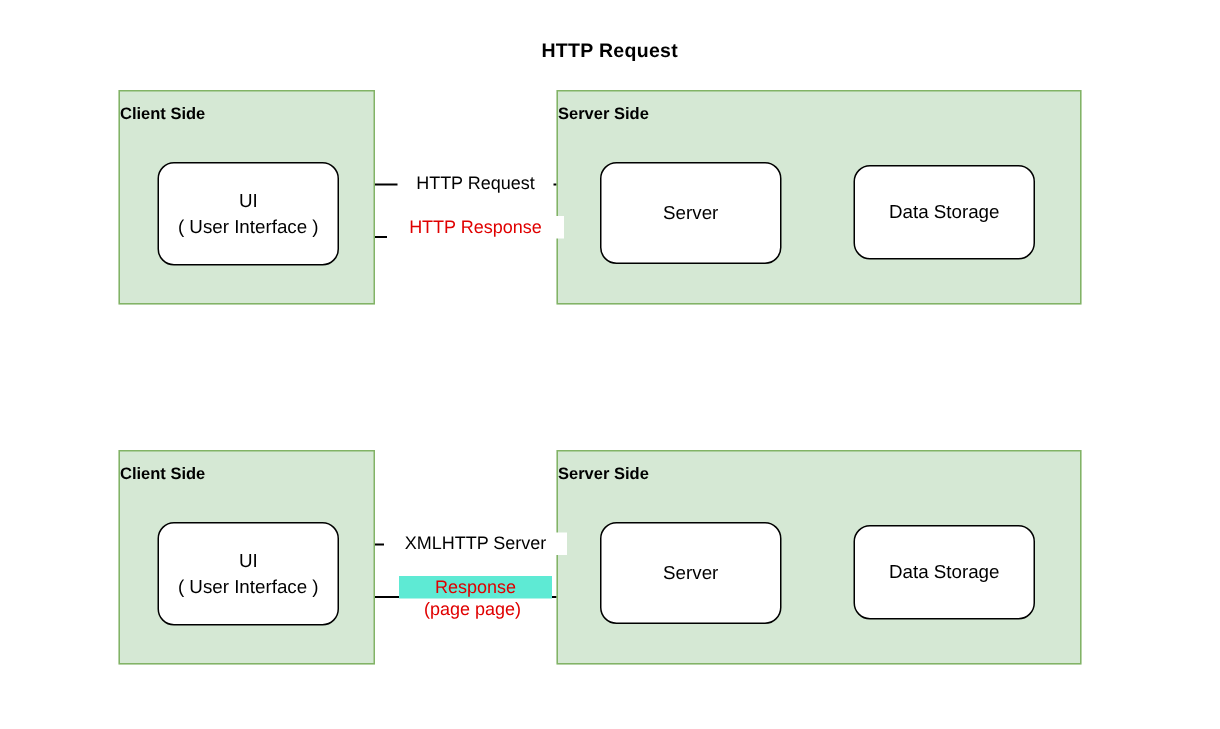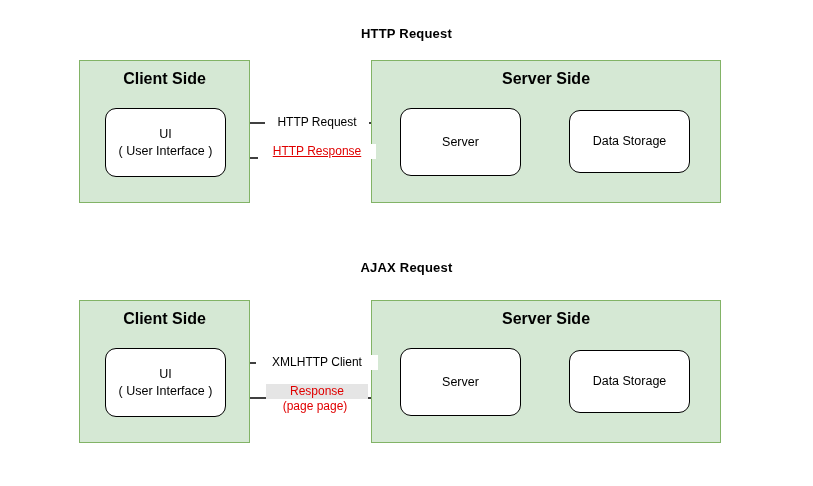--- a/index.html
+++ b/index.html
@@ -32,22 +32,21 @@
   .panel {
     position: absolute;
     background: #d5e8d4;
     border: 1px solid #82b366;
     box-sizing: border-box;
   }
   .panel-title {
     position: absolute;
     left: 0;
     right: 0;
-    text-align: center;
-    font-size: 16px;
+    font-size: 11px;
     font-weight: bold;
     color: #000000;
     white-space: nowrap;
   }
   .node {
     position: absolute;
     background: #ffffff;
     border: 1.3px solid #000000;
     border-radius: 11px;
     box-sizing: border-box;
@@ -132,23 +131,22 @@
   <div class="node" style="left:400px; top:108px; width:121px; height:68px;">
     <div class="node-line">Server</div>
   </div>
 
   <div class="node" style="left:569px; top:110px; width:121px; height:63px;">
     <div class="node-line">Data Storage</div>
   </div>
 
   <div class="edge-label boxed" style="left:265px; top:115px; width:100px; background:#ffffff;">HTTP Request</div>
 
-  <div class="edge-label red boxed" style="left:258px; top:144px; width:114px; background:#ffffff;text-decoration:underline;">HTTP Response</div>
+  <div class="edge-label red boxed" style="left:258px; top:144px; width:114px; background:#ffffff;">HTTP Response</div>
 
-  <div class="section-title" style="left:0; top:260px; width:813px;">AJAX Request</div>
 
   <div class="panel" style="left:79px; top:300px; width:171px; height:143px;">
     <div class="panel-title" style="top:9px;">Client Side</div>
   </div>
 
   <div class="panel" style="left:371px; top:300px; width:350px; height:143px;">
     <div class="panel-title" style="top:9px;">Server Side</div>
   </div>
 
   <div class="node" style="left:105px; top:348px; width:121px; height:69px;">
@@ -157,18 +155,18 @@
   </div>
 
   <div class="node" style="left:400px; top:348px; width:121px; height:68px;">
     <div class="node-line">Server</div>
   </div>
 
   <div class="node" style="left:569px; top:350px; width:121px; height:63px;">
     <div class="node-line">Data Storage</div>
   </div>
 
-  <div class="edge-label boxed" style="left:256px; top:355px; width:118px; background:#ffffff;">XMLHTTP Client</div>
+  <div class="edge-label boxed" style="left:256px; top:355px; width:118px; background:#ffffff;">XMLHTTP Server</div>
 
-  <div class="edge-label red boxed" style="left:266px; top:384px; width:98px; background:#e5e5e5;">Response</div>
+  <div class="edge-label red boxed" style="left:266px; top:384px; width:98px; background:#5eead4;">Response</div>
   <div class="edge-label red" style="left:266px; top:399px; width:98px;">(page page)</div>
 
 </div>
 
 </body></html>

